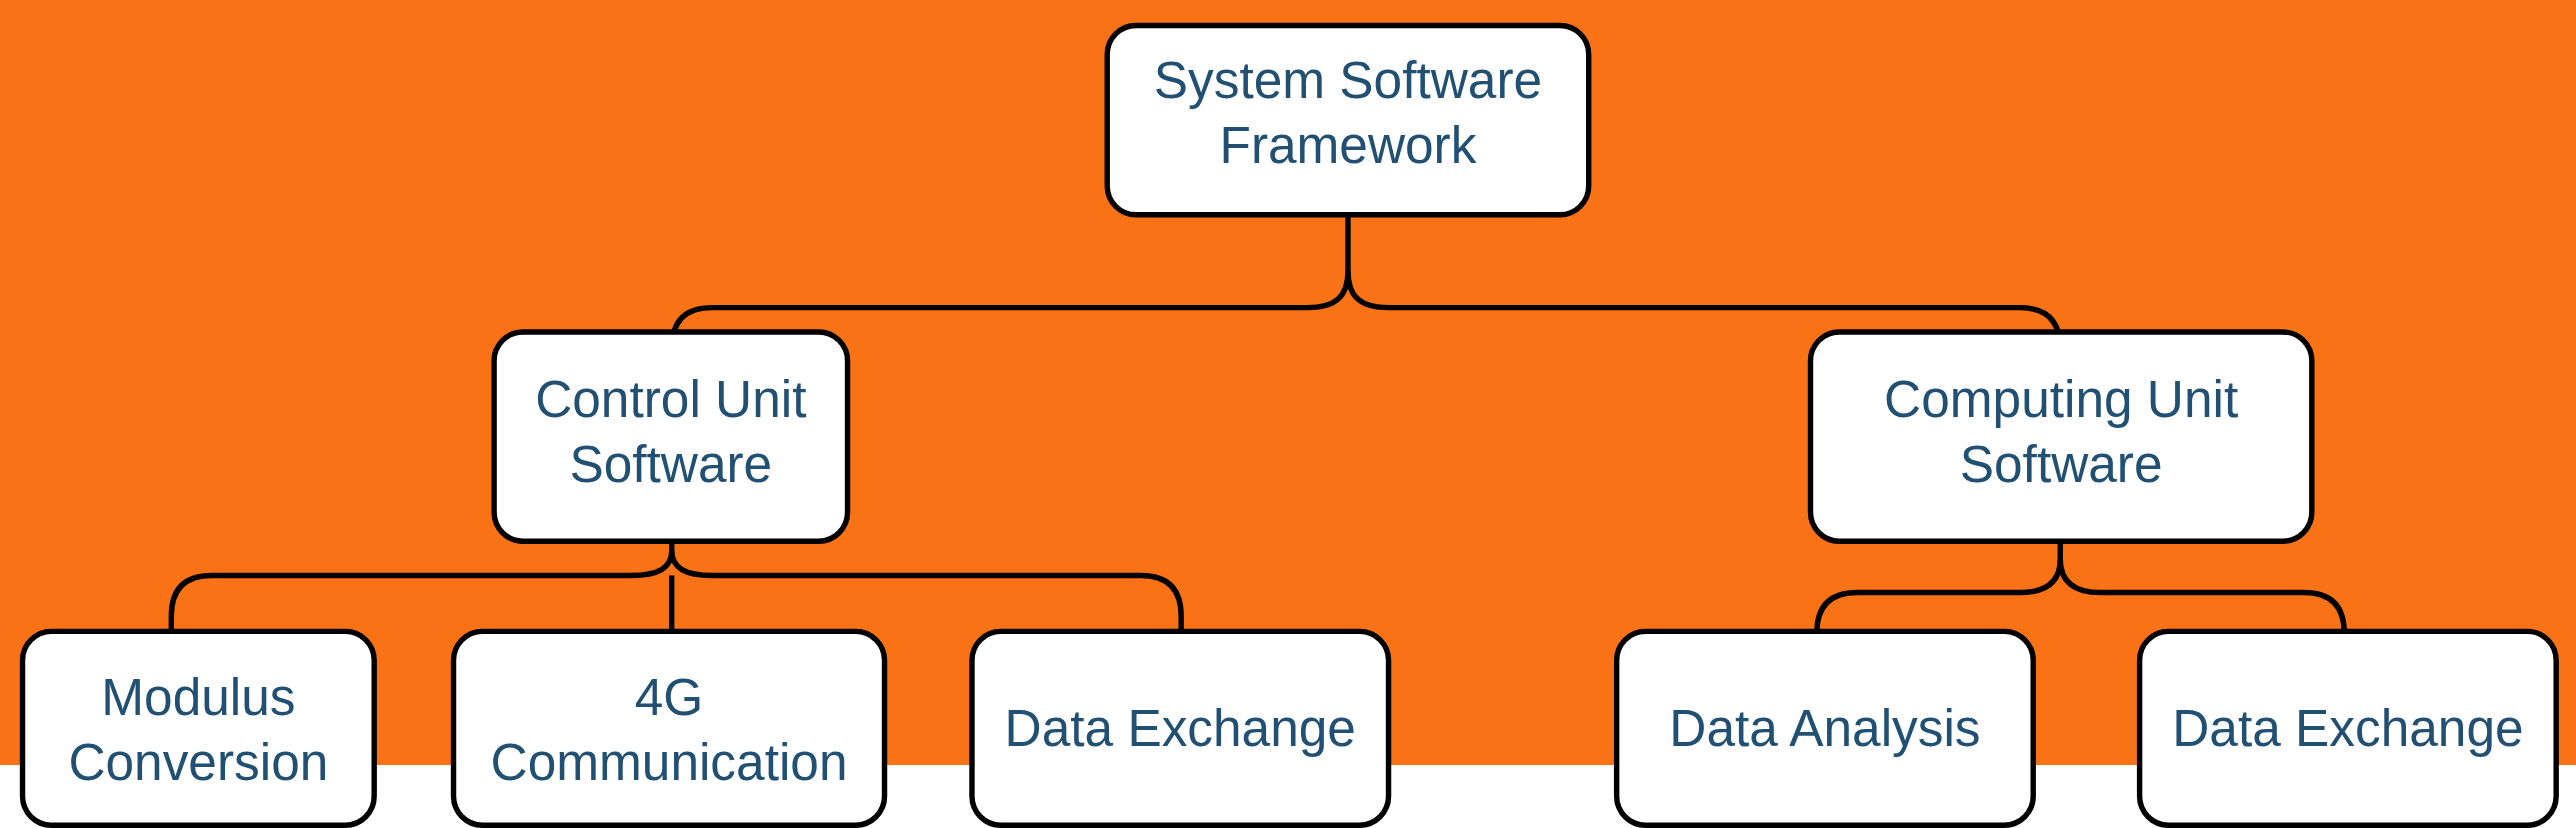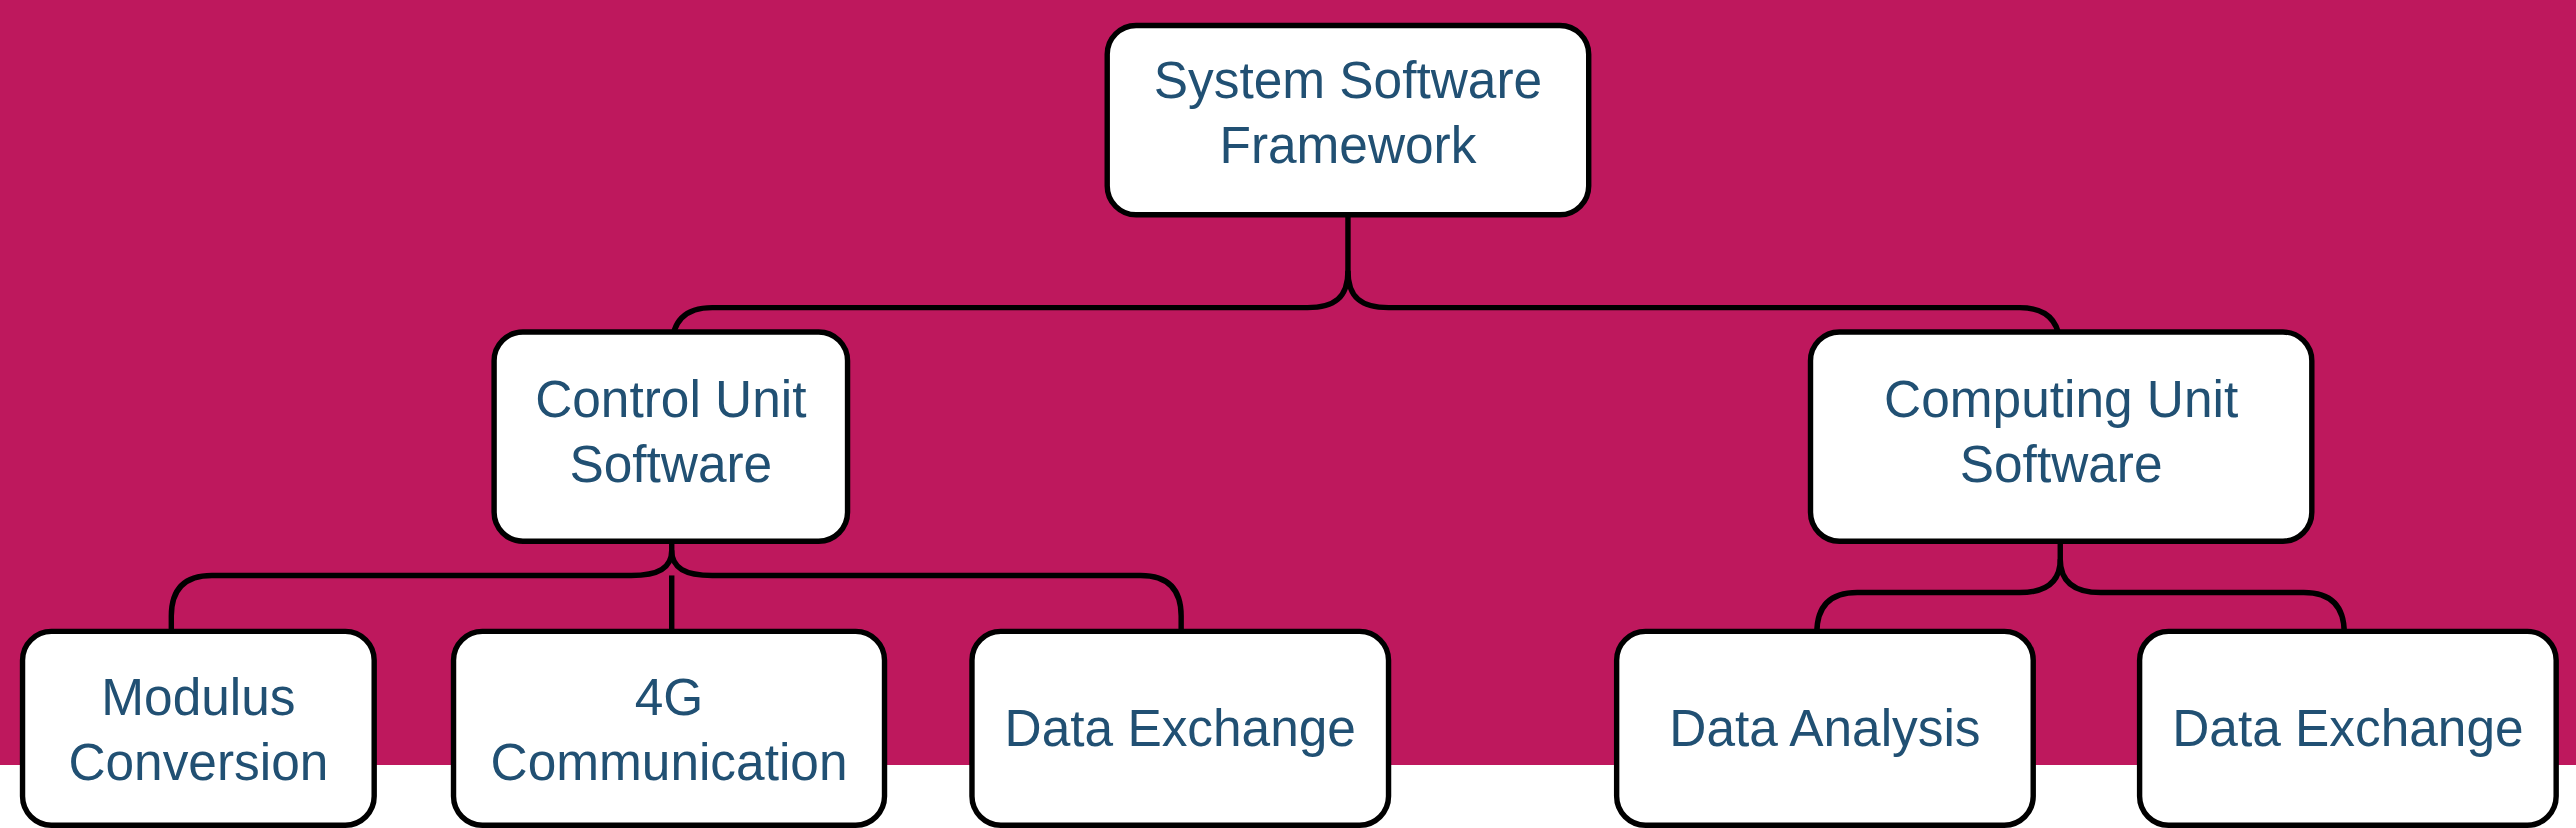--- a/index.html
+++ b/index.html
@@ -10,21 +10,21 @@
   body {
     width: 2576px;
     height: 829px;
     font-family: "Liberation Sans", sans-serif;
     overflow: hidden;
   }
   #diagram-root {
     position: relative;
     width: 2576px;
     height: 765px;
-    background: #be185d;
+    background: #f97316;
   }
   svg.diagram-canvas {
     position: absolute;
     left: 0;
     top: 0;
     width: 2576px;
     height: 829px;
     display: block;
   }
   .node-box {

